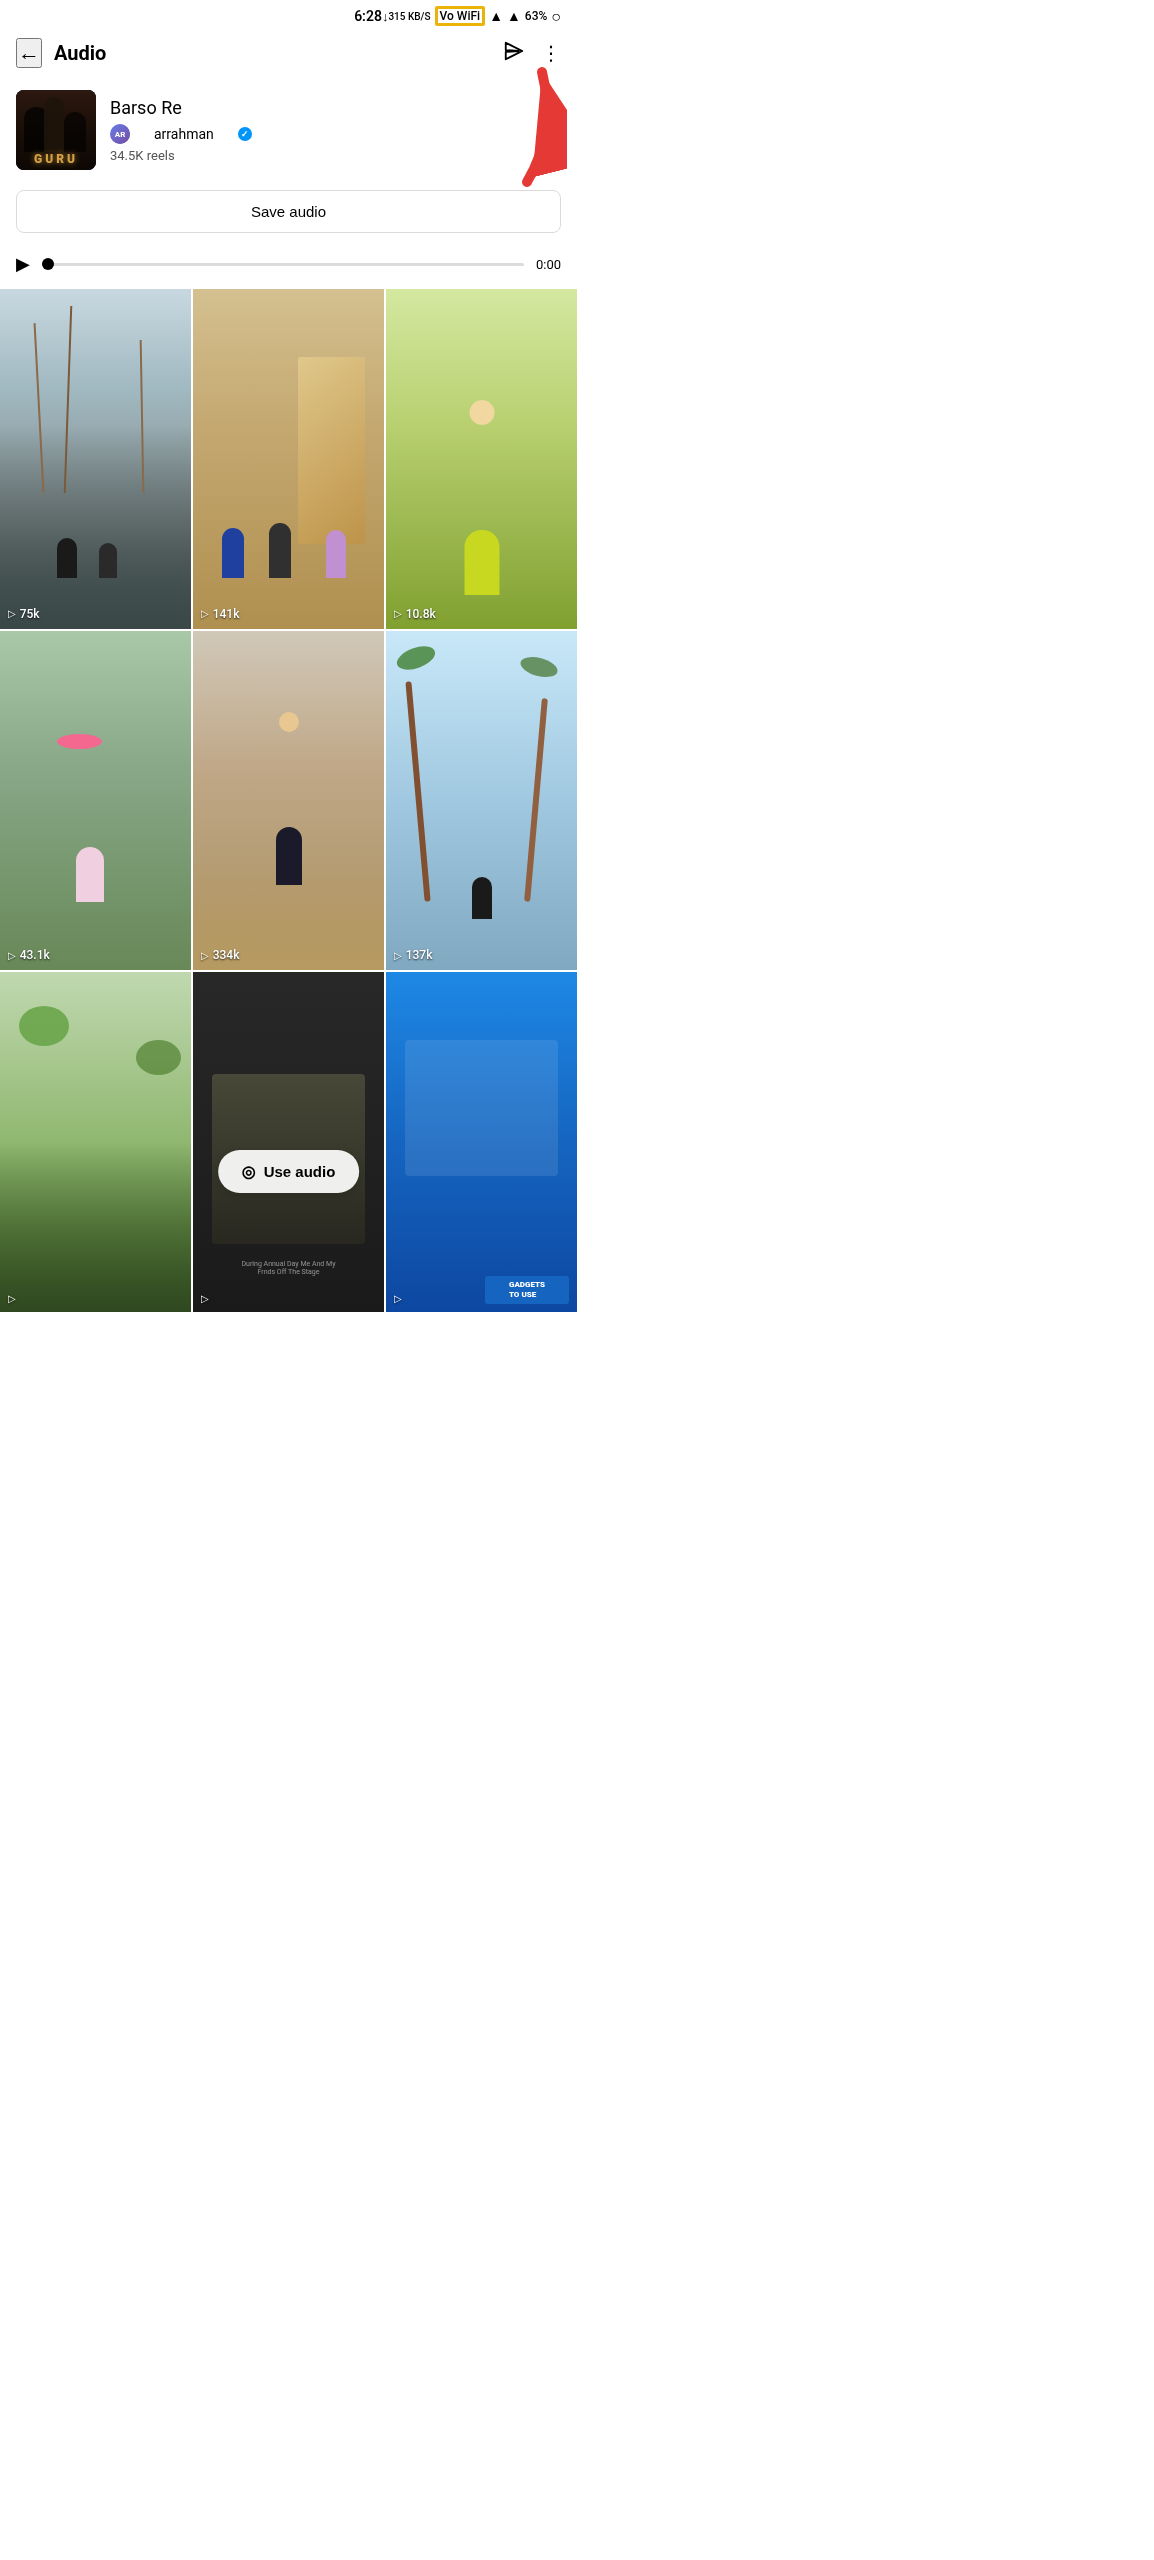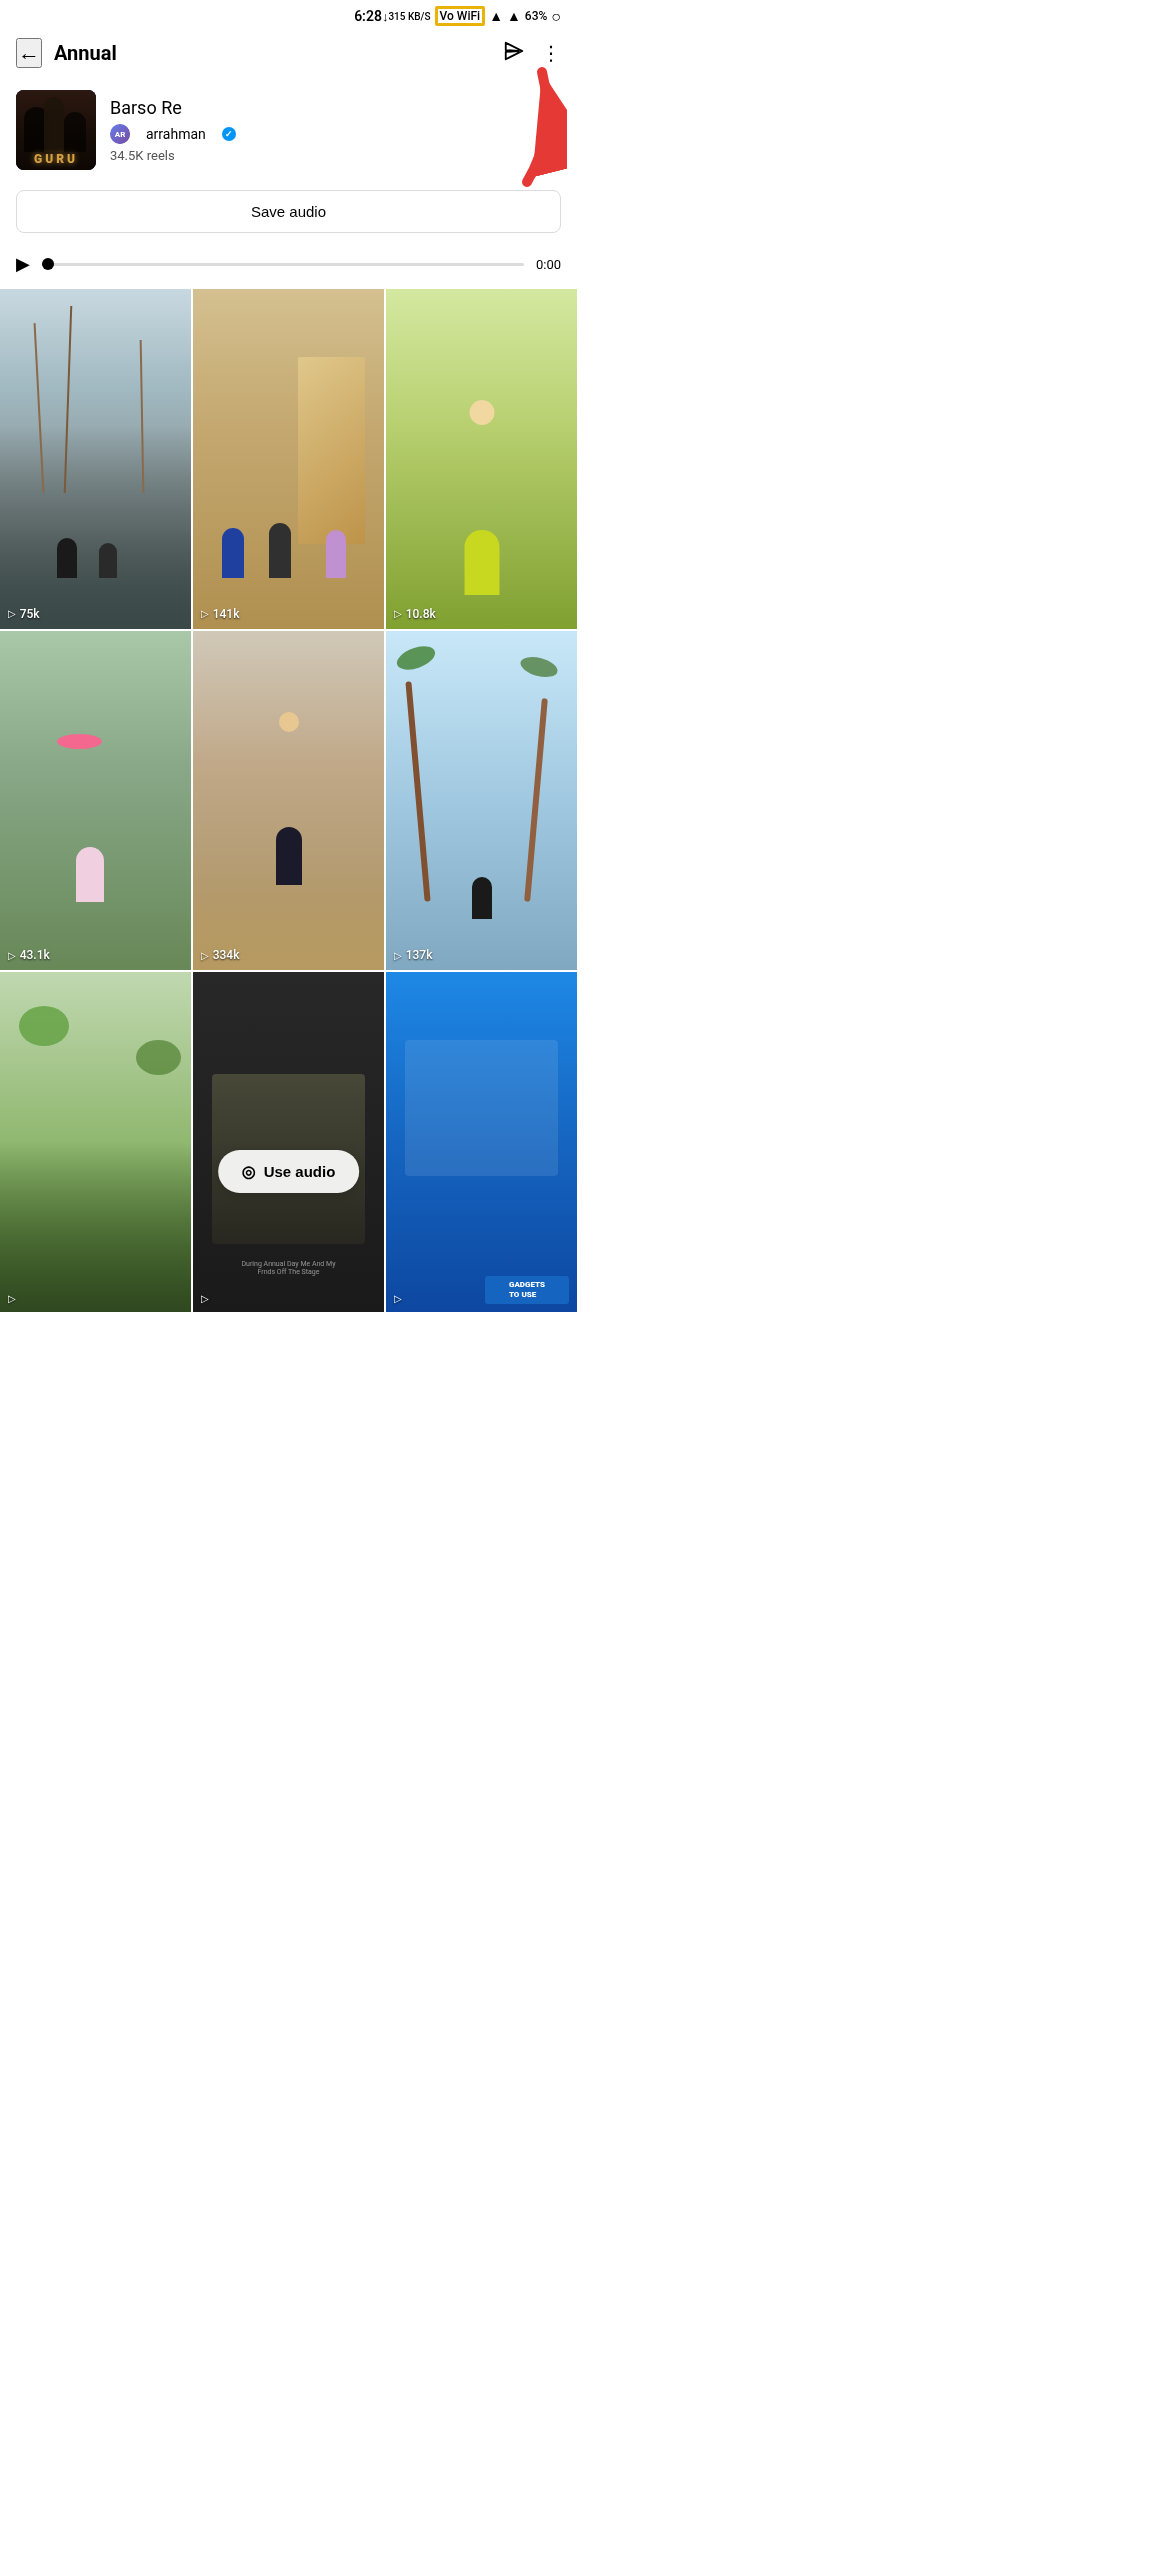--- a/index.html
+++ b/index.html
@@ -104,21 +104,21 @@
     .audio-details { flex: 1; }
     .audio-title {
       font-size: 18px;
       font-weight: 400;
       color: #000;
       margin-bottom: 6px;
     }
     .audio-artist {
       display: flex;
       align-items: center;
-      gap: 16px;
+      gap: 24px;
       margin-bottom: 4px;
     }
     .artist-avatar {
       width: 20px;
       height: 20px;
       border-radius: 50%;
       background: linear-gradient(135deg, #a8c0ff, #3f2b96);
       display: flex;
       align-items: center;
       justify-content: center;
@@ -277,21 +277,21 @@
     <span style="font-size:12px; border:3px solid #eab308; padding:0 2px; border-radius:2px;">Vo WiFi</span>
     <span style="font-size:14px;">▲</span>
     <span style="font-size:14px;">▲</span>
     <span>63%</span>
     <span style="font-size:16px;">○</span>
   </div>
 </div>
 
 <div class="header">
   <button class="back-btn">←</button>
-  <span class="header-title">Annual</span>
+  <span class="header-title">Audio</span>
   <div class="header-icons">
     <button class="header-icon" style="background:none;border:none;cursor:pointer;">
       
       <svg width="22" height="22" viewBox="0 0 24 24" fill="none" stroke="#000" stroke-width="2" stroke-linecap="round" stroke-linejoin="round">
         <polygon points="3 3 21 12 3 21 3 13 17 12 3 11 3 3"></polygon>
       </svg>
     </button>
     <button class="header-icon" style="background:none;border:none;cursor:pointer;">⋮</button>
   </div>
 </div>

